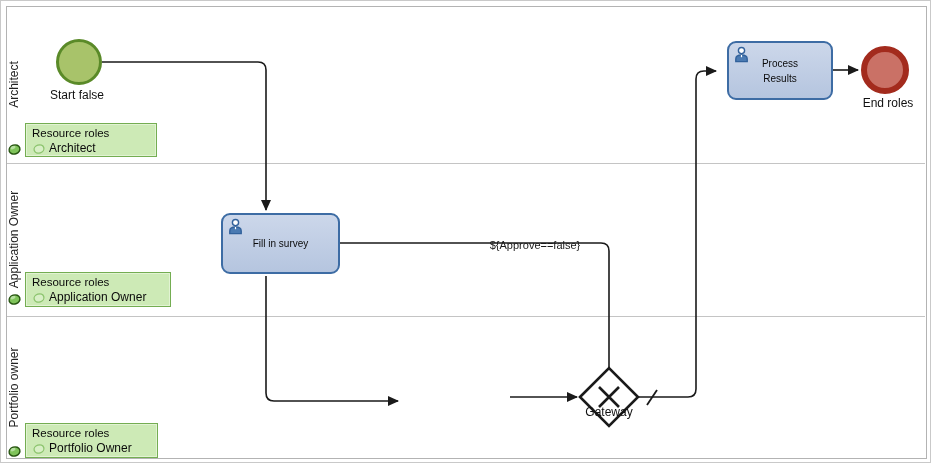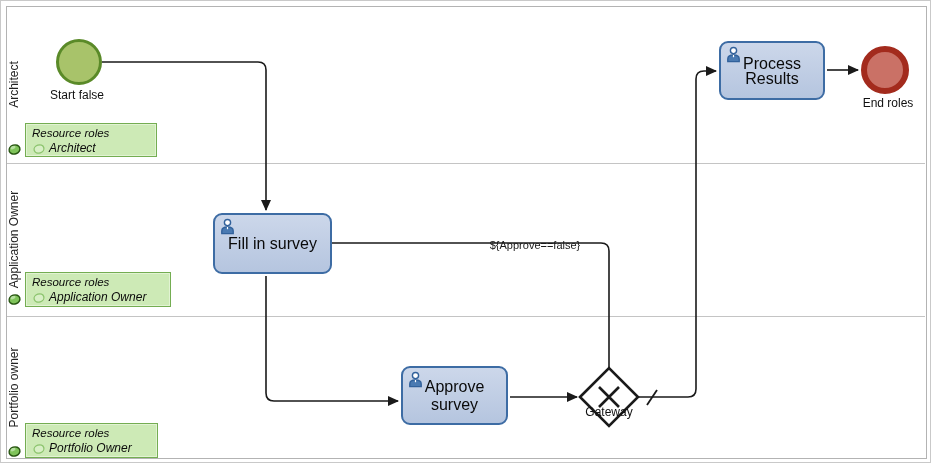--- a/index.html
+++ b/index.html
@@ -12,31 +12,31 @@
   .lane-divider{position:absolute;left:6px;width:918px;height:1px;background:#c4c4c4;}
   .lane-label{
     position:absolute;width:160px;height:15px;line-height:15px;text-align:center;
     font-size:12px;color:#222;transform:rotate(-90deg);white-space:nowrap;
   }
   .flows{position:absolute;left:0;top:0;width:929px;height:461px;pointer-events:none;}
   .task{
     position:absolute;box-sizing:border-box;border:2px solid #3d6ca4;border-radius:9px;
     background:linear-gradient(180deg,#ccd7ea 0%,#b5c5df 100%);
     display:flex;align-items:center;justify-content:center;
-    font-size:16px;color:#0a0a0a;text-align:center;
+    font-size:10px;color:#0a0a0a;text-align:center;margin-left:8px;
   }
   .person-icon{position:absolute;top:3px;left:4px;}
   .event{position:absolute;box-sizing:border-box;border-radius:50%;}
   .event.start{width:46px;height:46px;border:3px solid #5a8a28;background:#a8c36a;}
   .event.end{width:48px;height:48px;border:6px solid #a32b1d;background:#ca7166;}
   .node-label{position:absolute;font-size:12px;color:#111;text-align:center;white-space:nowrap;}
   .cond-label{position:absolute;font-size:11px;color:#1a1a1a;text-align:center;white-space:nowrap;margin-top:20px;}
   .resource-box{
     position:absolute;box-sizing:border-box;background:#cdeab6;border:1px solid #74ad52;
-    box-shadow:inset 0 0 0 1px #e2f3d3;padding:2px 6px 2px 6px;font-size:11.5px;color:#0a0a0a;font-style:italic;
+    box-shadow:inset 0 0 0 1px #e2f3d3;padding:2px 6px 2px 6px;font-size:11.5px;color:#0a0a0a;
   }
   .rb-title{line-height:15px;}
   .rb-role{line-height:15px;font-size:12px;display:flex;align-items:center;gap:3px;}
   .lane-marker{position:absolute;}
 </style>
 </head>
 <body>
 
 <div class="canvas">
 
@@ -118,28 +118,20 @@
 
   <div class="task" style="left:212px;top:212px;width:119px;height:61px">
     <svg class="person-icon" width="17" height="17" viewBox="0 0 17 17">
       <circle cx="8.5" cy="4.6" r="3.1" fill="#fff" stroke="#31619b" stroke-width="1.4"></circle>
       <path d="M2.8 15.6 v-2.7 c0-2.5 2.5-3.9 5.7-3.9 s5.7 1.4 5.7 3.9 v2.7 z" fill="#4a7ab2" stroke="#31619b" stroke-width="1.4"></path>
       <path d="M8.5 9 v2.2" stroke="#fff" stroke-width="1.2"></path>
     </svg>
     <span>Fill in survey</span>
   </div>
 
-  <div class="task" style="left:400px;top:365px;width:107px;height:59px">
-    <svg class="person-icon" width="17" height="17" viewBox="0 0 17 17">
-      <circle cx="8.5" cy="4.6" r="3.1" fill="#fff" stroke="#31619b" stroke-width="1.4"></circle>
-      <path d="M2.8 15.6 v-2.7 c0-2.5 2.5-3.9 5.7-3.9 s5.7 1.4 5.7 3.9 v2.7 z" fill="#4a7ab2" stroke="#31619b" stroke-width="1.4"></path>
-      <path d="M8.5 9 v2.2" stroke="#fff" stroke-width="1.2"></path>
-    </svg>
-    <span>Approve survey</span>
-  </div>
 
   <div class="task" style="left:718px;top:40px;width:106px;height:59px">
     <svg class="person-icon" width="17" height="17" viewBox="0 0 17 17">
       <circle cx="8.5" cy="4.6" r="3.1" fill="#fff" stroke="#31619b" stroke-width="1.4"></circle>
       <path d="M2.8 15.6 v-2.7 c0-2.5 2.5-3.9 5.7-3.9 s5.7 1.4 5.7 3.9 v2.7 z" fill="#4a7ab2" stroke="#31619b" stroke-width="1.4"></path>
       <path d="M8.5 9 v2.2" stroke="#fff" stroke-width="1.2"></path>
     </svg>
     <span style="max-width:62px;white-space:normal;line-height:15px">Process Results</span>
   </div>
 

